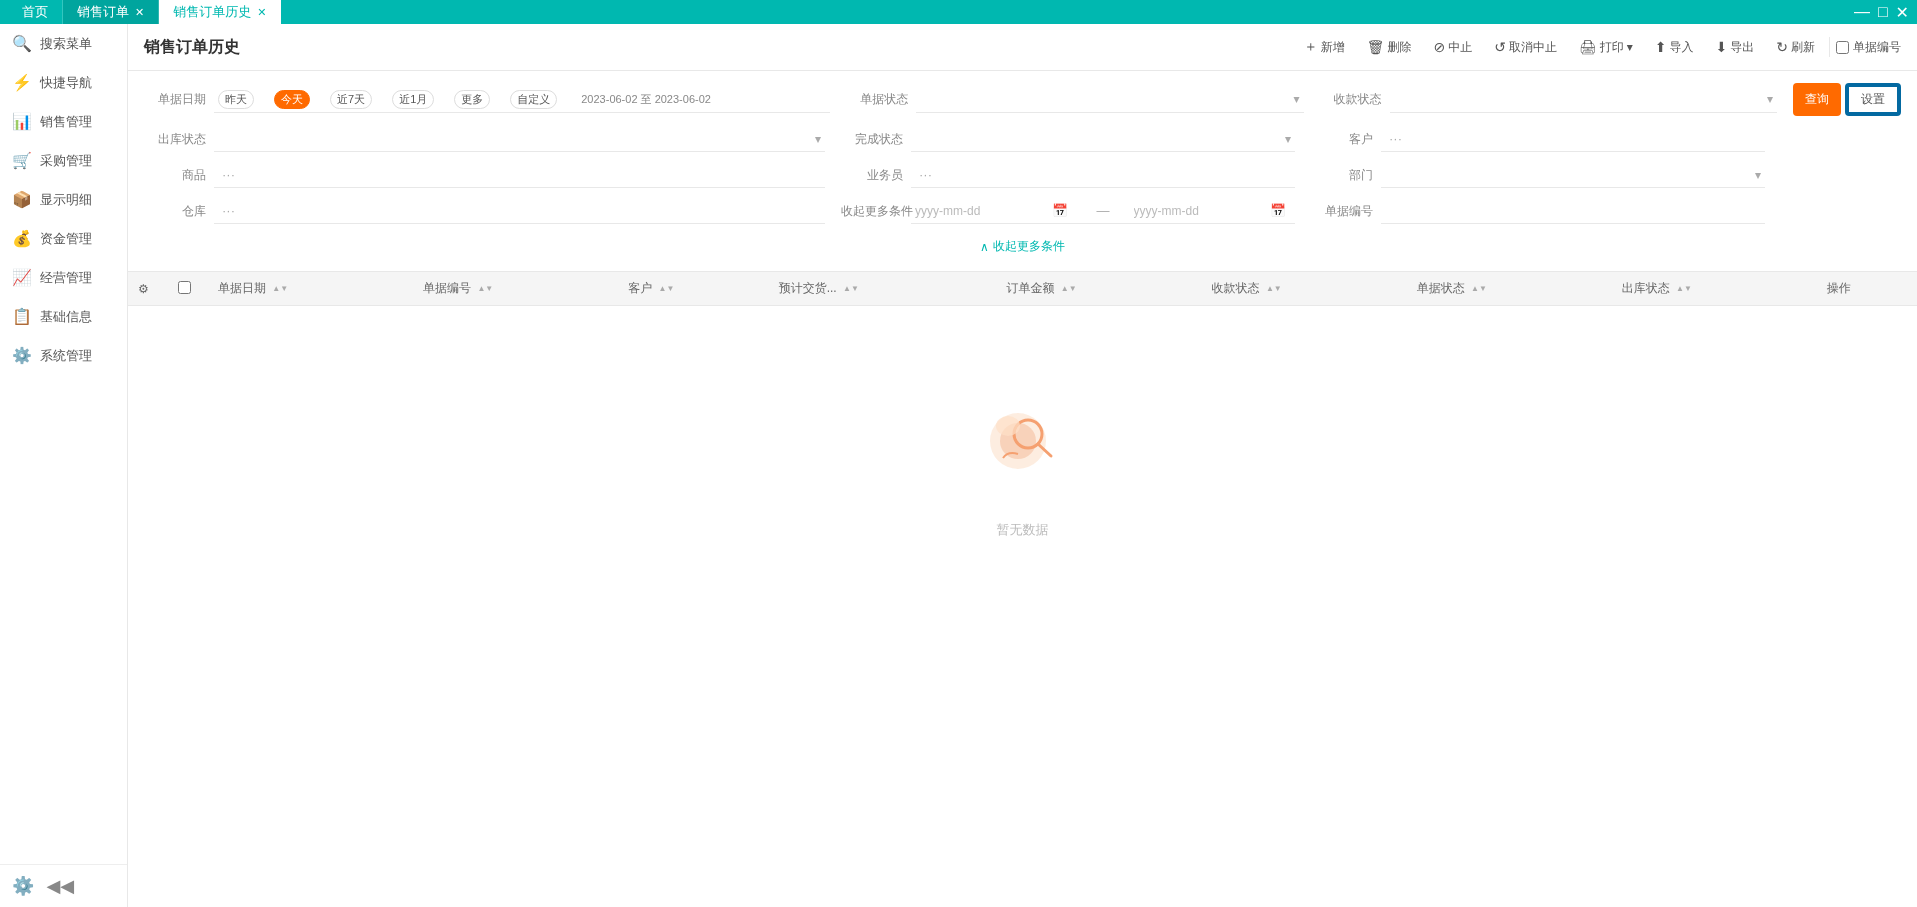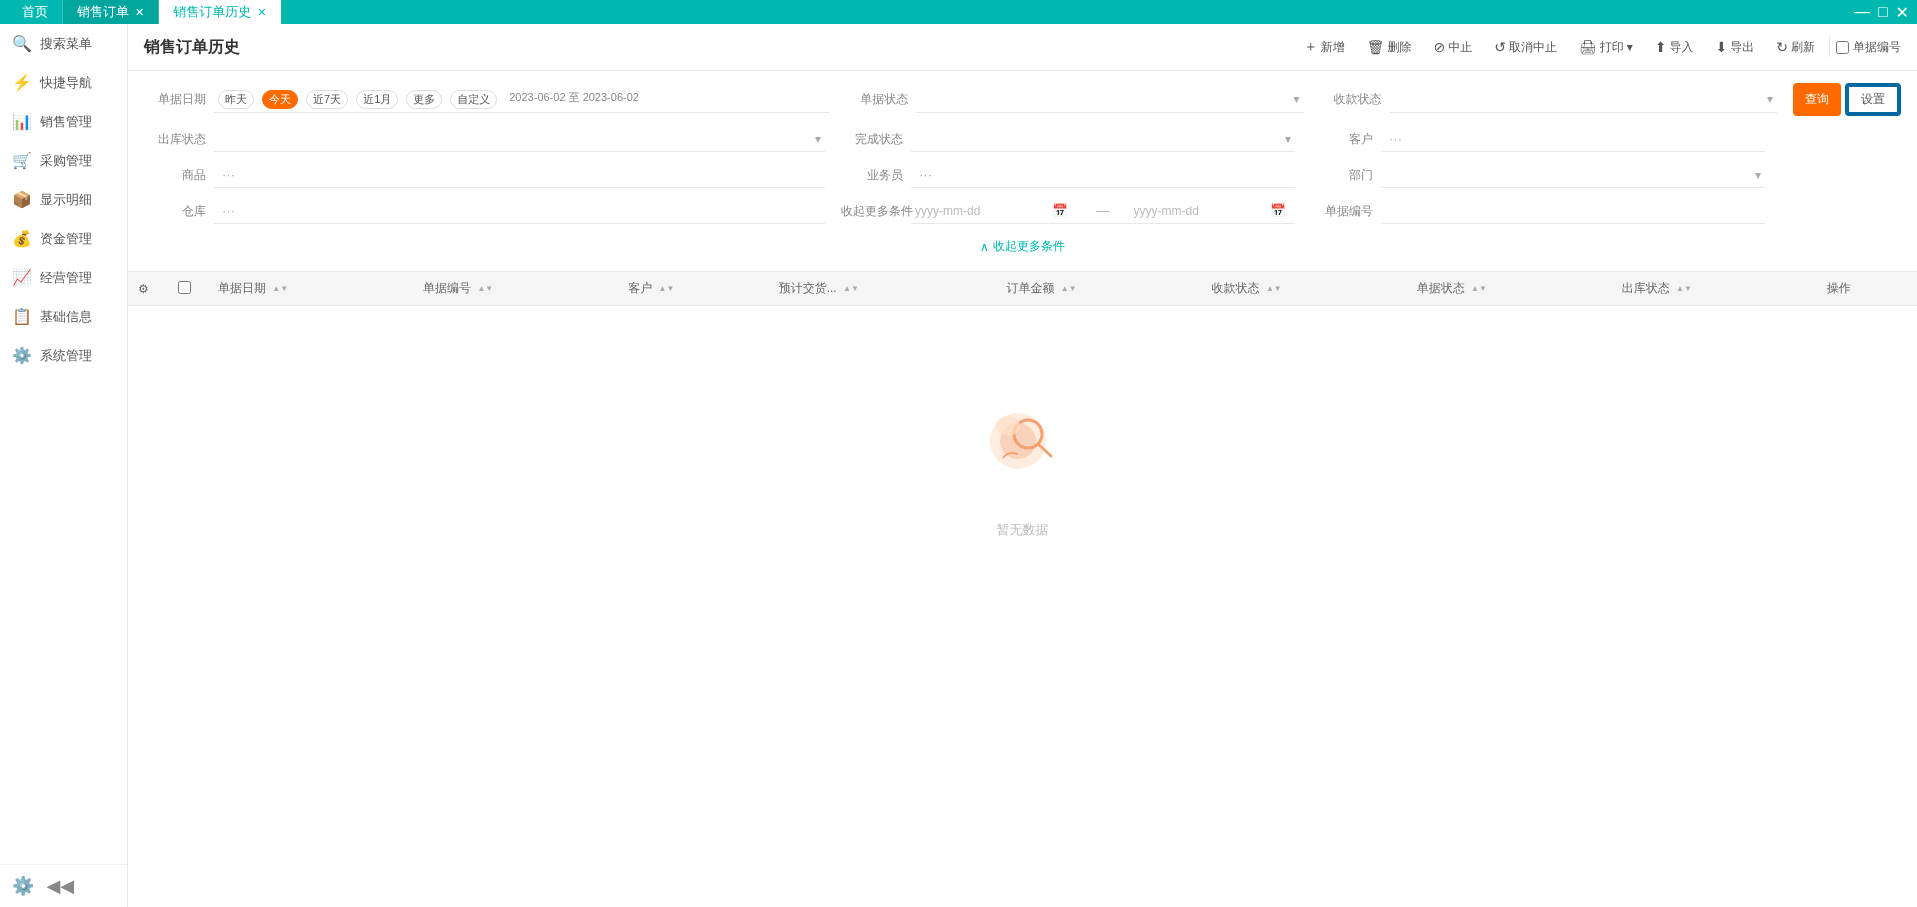--- a/index.html
+++ b/index.html
@@ -37,21 +37,21 @@
     .toolbar-btn.primary { background: #ff6a00; color: #fff; border-radius: 4px; padding: 4px 12px; }
     .toolbar-divider { width: 1px; height: 20px; background: #e8e8e8; }
     .checkbox-label { display: flex; align-items: center; gap: 4px; font-size: 12px; color: #555; cursor: pointer; }
 
     
     .filter-area { background: #fff; padding: 12px 16px; border-bottom: 1px solid #e8e8e8; flex-shrink: 0; }
     .filter-row { display: flex; align-items: center; margin-bottom: 10px; gap: 0; }
     .filter-item { display: flex; align-items: center; flex: 1; min-width: 0; }
     .filter-label { color: #888; font-size: 12px; white-space: nowrap; width: 70px; flex-shrink: 0; text-align: right; padding-right: 8px; }
     .filter-value { display: flex; align-items: center; flex: 1; border-bottom: 1px solid #e8e8e8; padding: 2px 4px; min-height: 26px; position: relative; }
-    .date-quick { display: flex; gap: 8px; flex: 1; }
+    .date-quick { display: flex; align-items: center; gap: 20px; flex: 1; }
     .date-btn { padding: 1px 6px; border: 1px solid #ddd; border-radius: 10px; font-size: 11px; cursor: pointer; color: #555; background: #fff; }
     .date-btn.active { background: #ff6a00; color: #fff; border-color: #ff6a00; }
     .date-range { font-size: 11px; color: #888; margin-left: 4px; }
     .filter-select { display: flex; align-items: center; justify-content: space-between; flex: 1; cursor: pointer; }
     .filter-select .arrow { color: #aaa; font-size: 12px; }
     .filter-dots { color: #aaa; cursor: pointer; padding: 0 4px; }
     .filter-input { border: none; outline: none; font-size: 12px; color: #555; background: transparent; flex: 1; width: 100%; }
     .filter-input::placeholder { color: #bbb; }
     .filter-calendar { color: #aaa; cursor: pointer; margin: 0 4px; }
     .filter-dash { color: #aaa; margin: 0 4px; }

